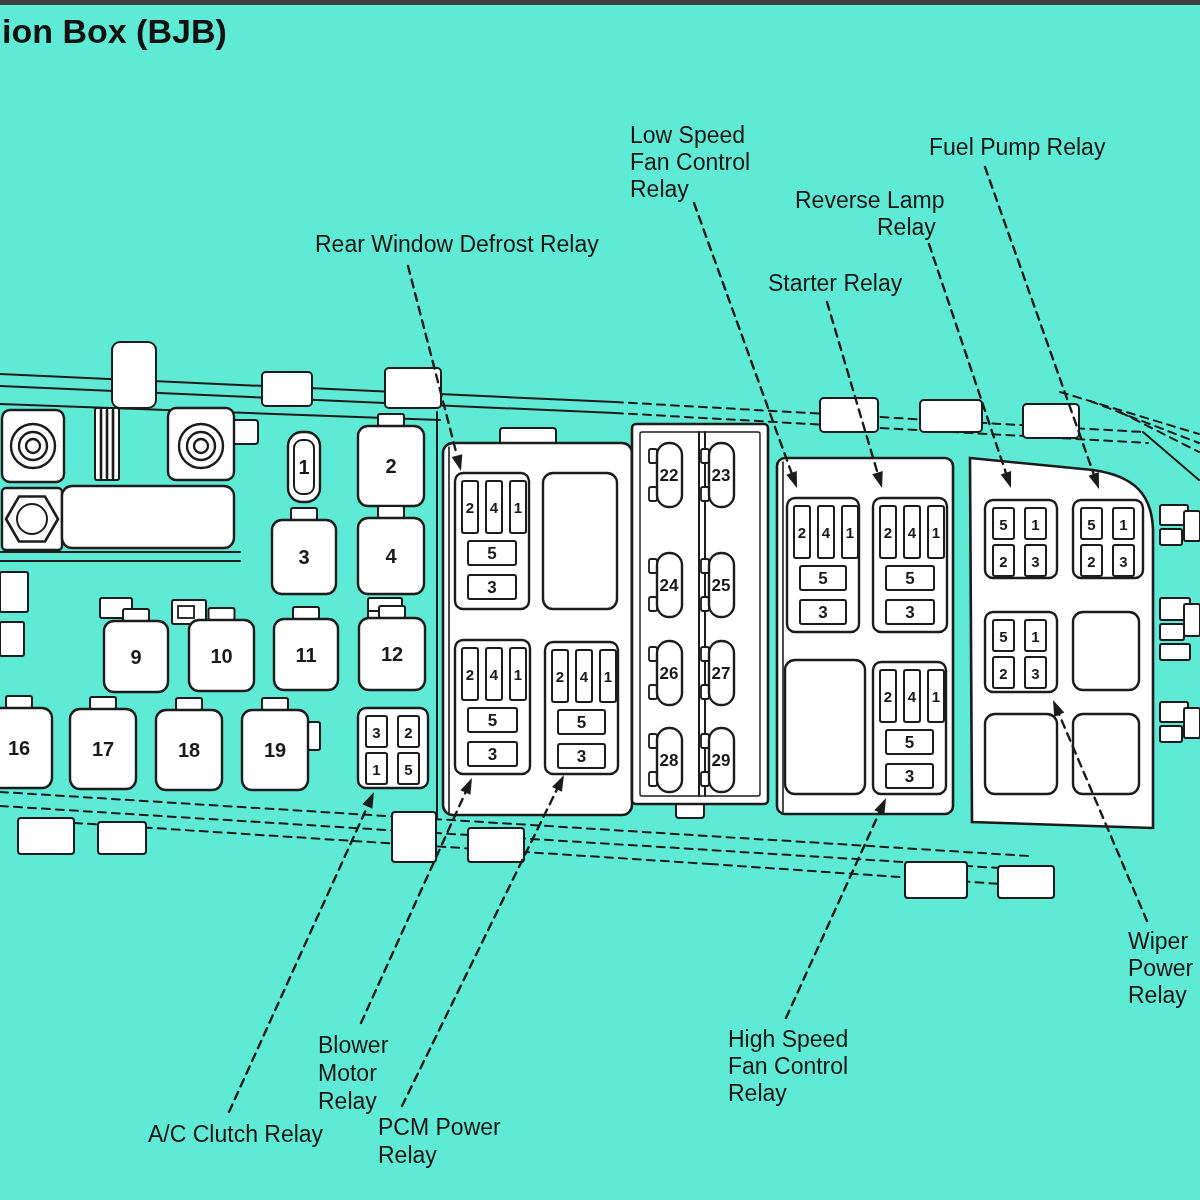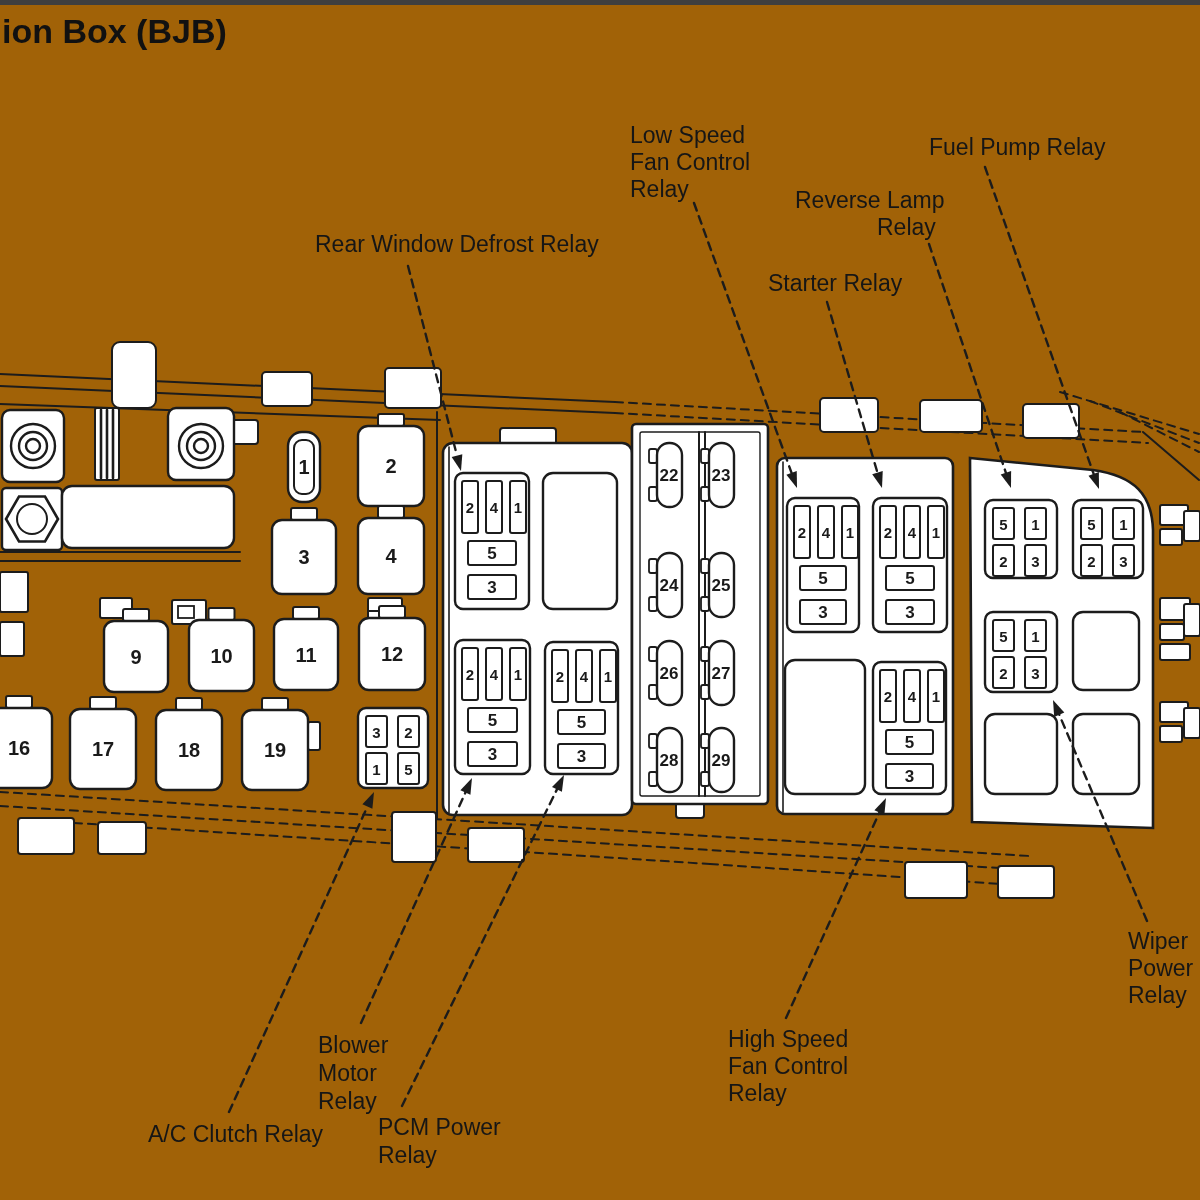--- a/index.html
+++ b/index.html
@@ -1,16 +1,16 @@
 <!DOCTYPE html>
 <html><head>
 <meta charset="utf-8">
 <style>
   html,body{margin:0;padding:0;background:#fff;width:1200px;height:1200px;overflow:hidden;}
-  #page{position:relative;width:1200px;height:1200px;background:#a16207;
+  #page{position:relative;width:1200px;height:1200px;background:#5eead4;
         font-family:"Liberation Sans", sans-serif;}
   #topbar{position:absolute;left:0;top:0;width:1200px;height:5px;background:#3f3f3f;}
   #title{position:absolute;left:2px;top:12px;font-size:34px;font-weight:700;color:#111;
          letter-spacing:0px;white-space:nowrap;}
   svg{position:absolute;left:0;top:0;}
   svg text{font-family:"Liberation Sans", sans-serif;fill:#1a1a1a;}
   .callout-text{font-size:23px;fill:#161616;}
   .num-big{font-size:20px;font-weight:700;}
   .num-mid{font-size:17px;font-weight:700;}
   .num-small{font-size:15px;font-weight:700;}

